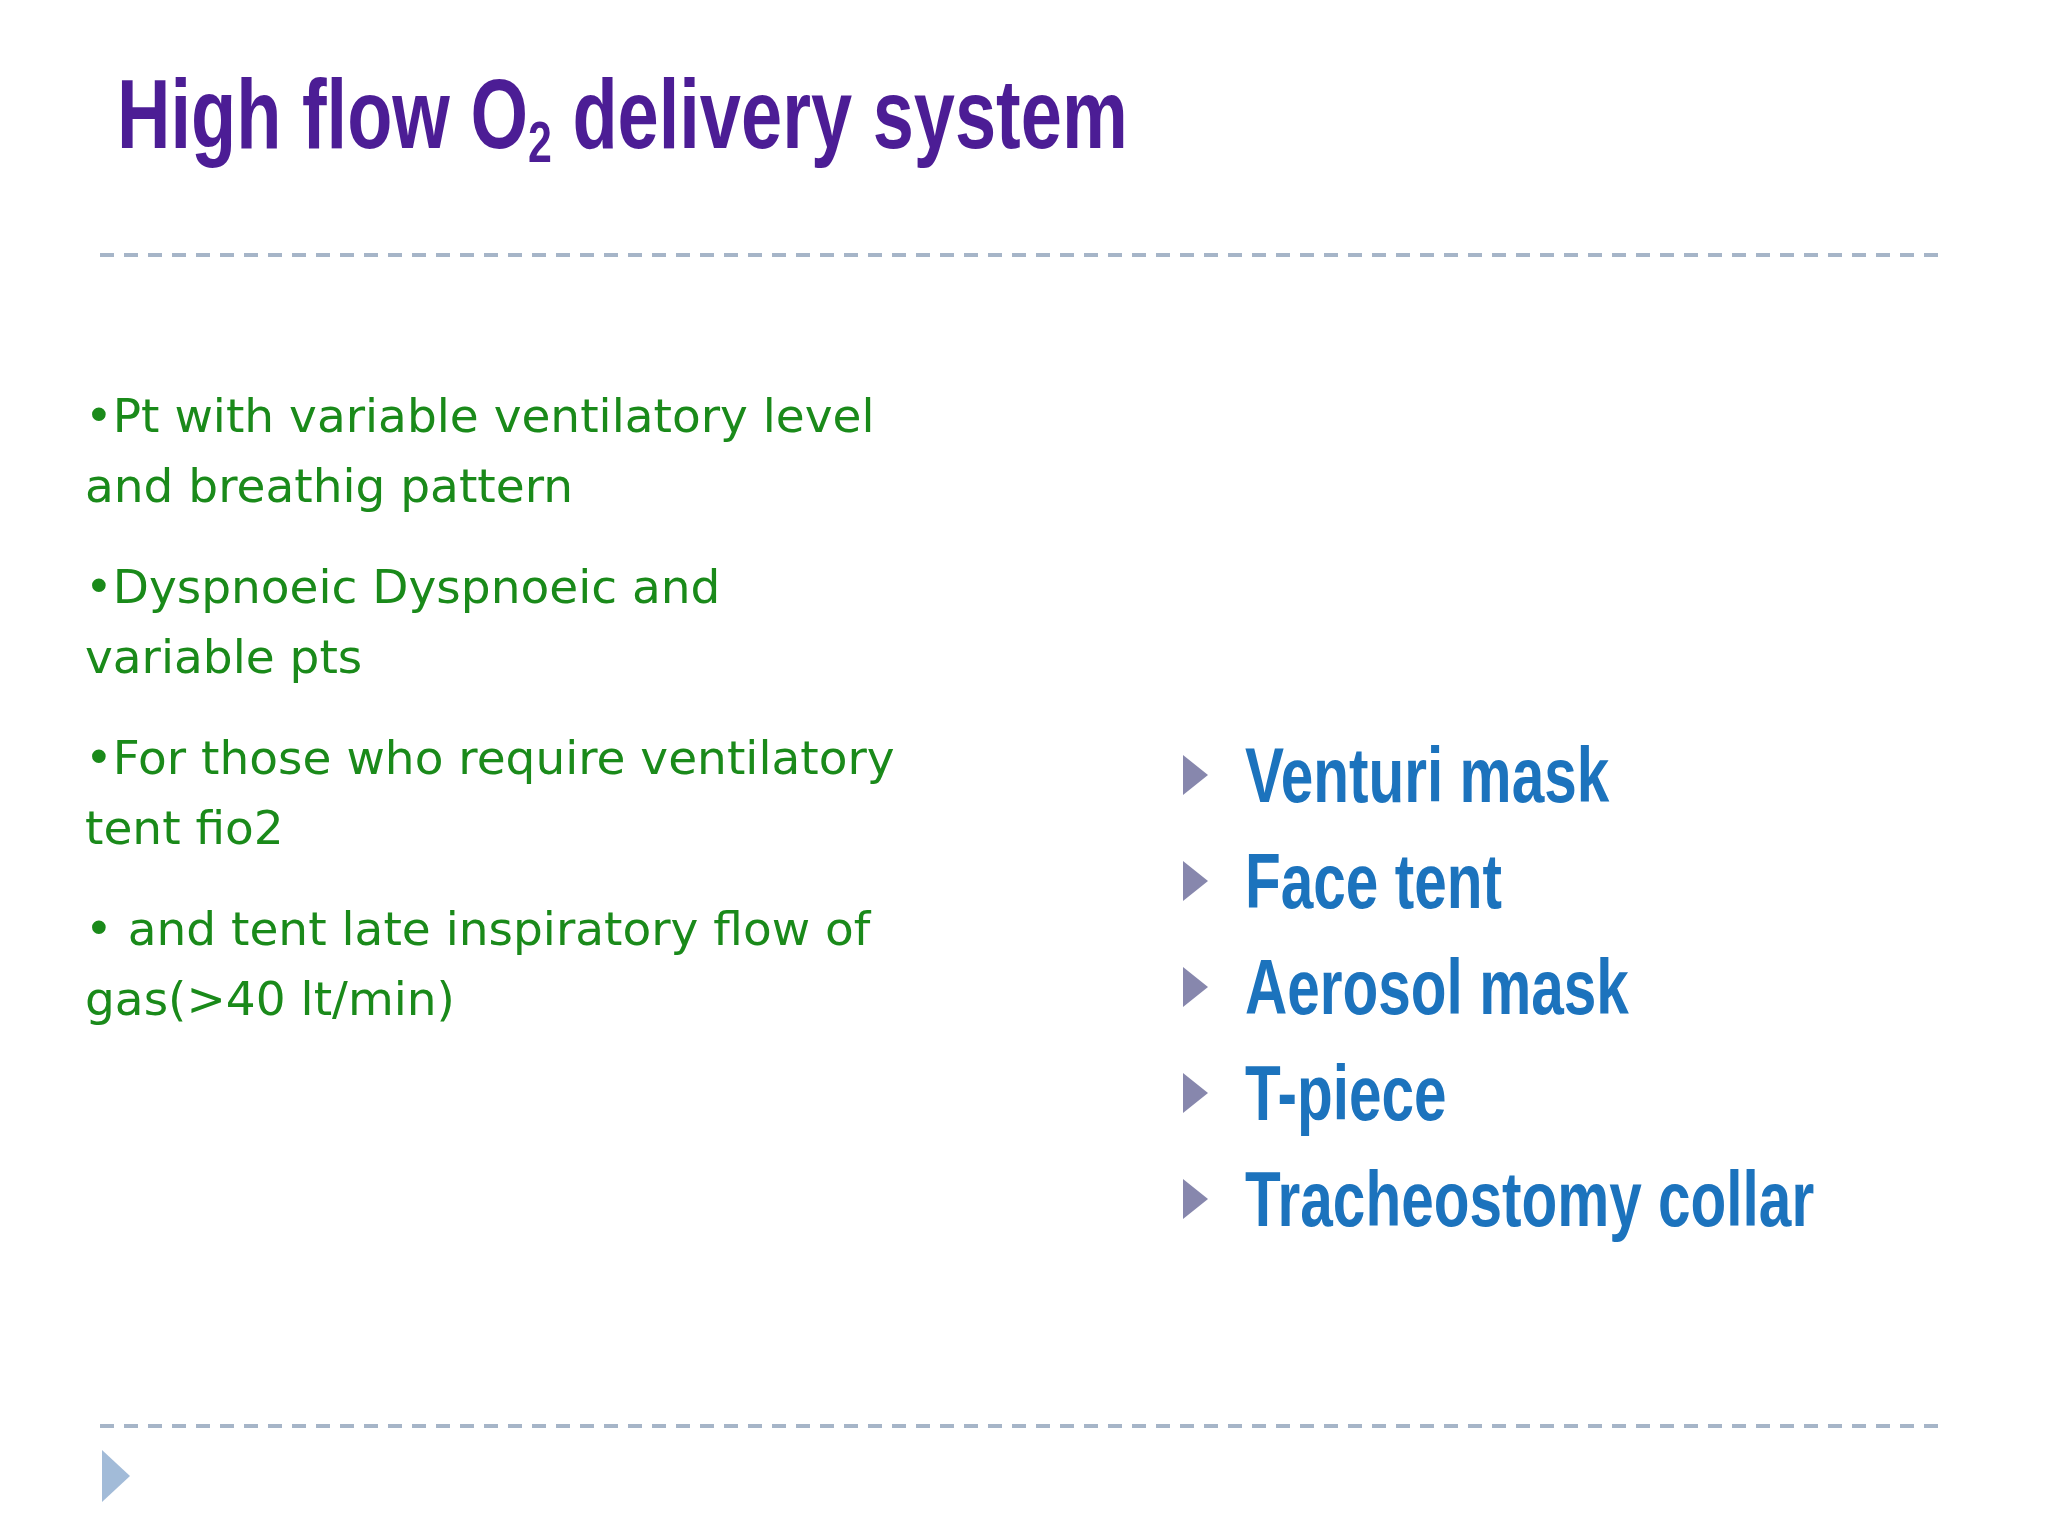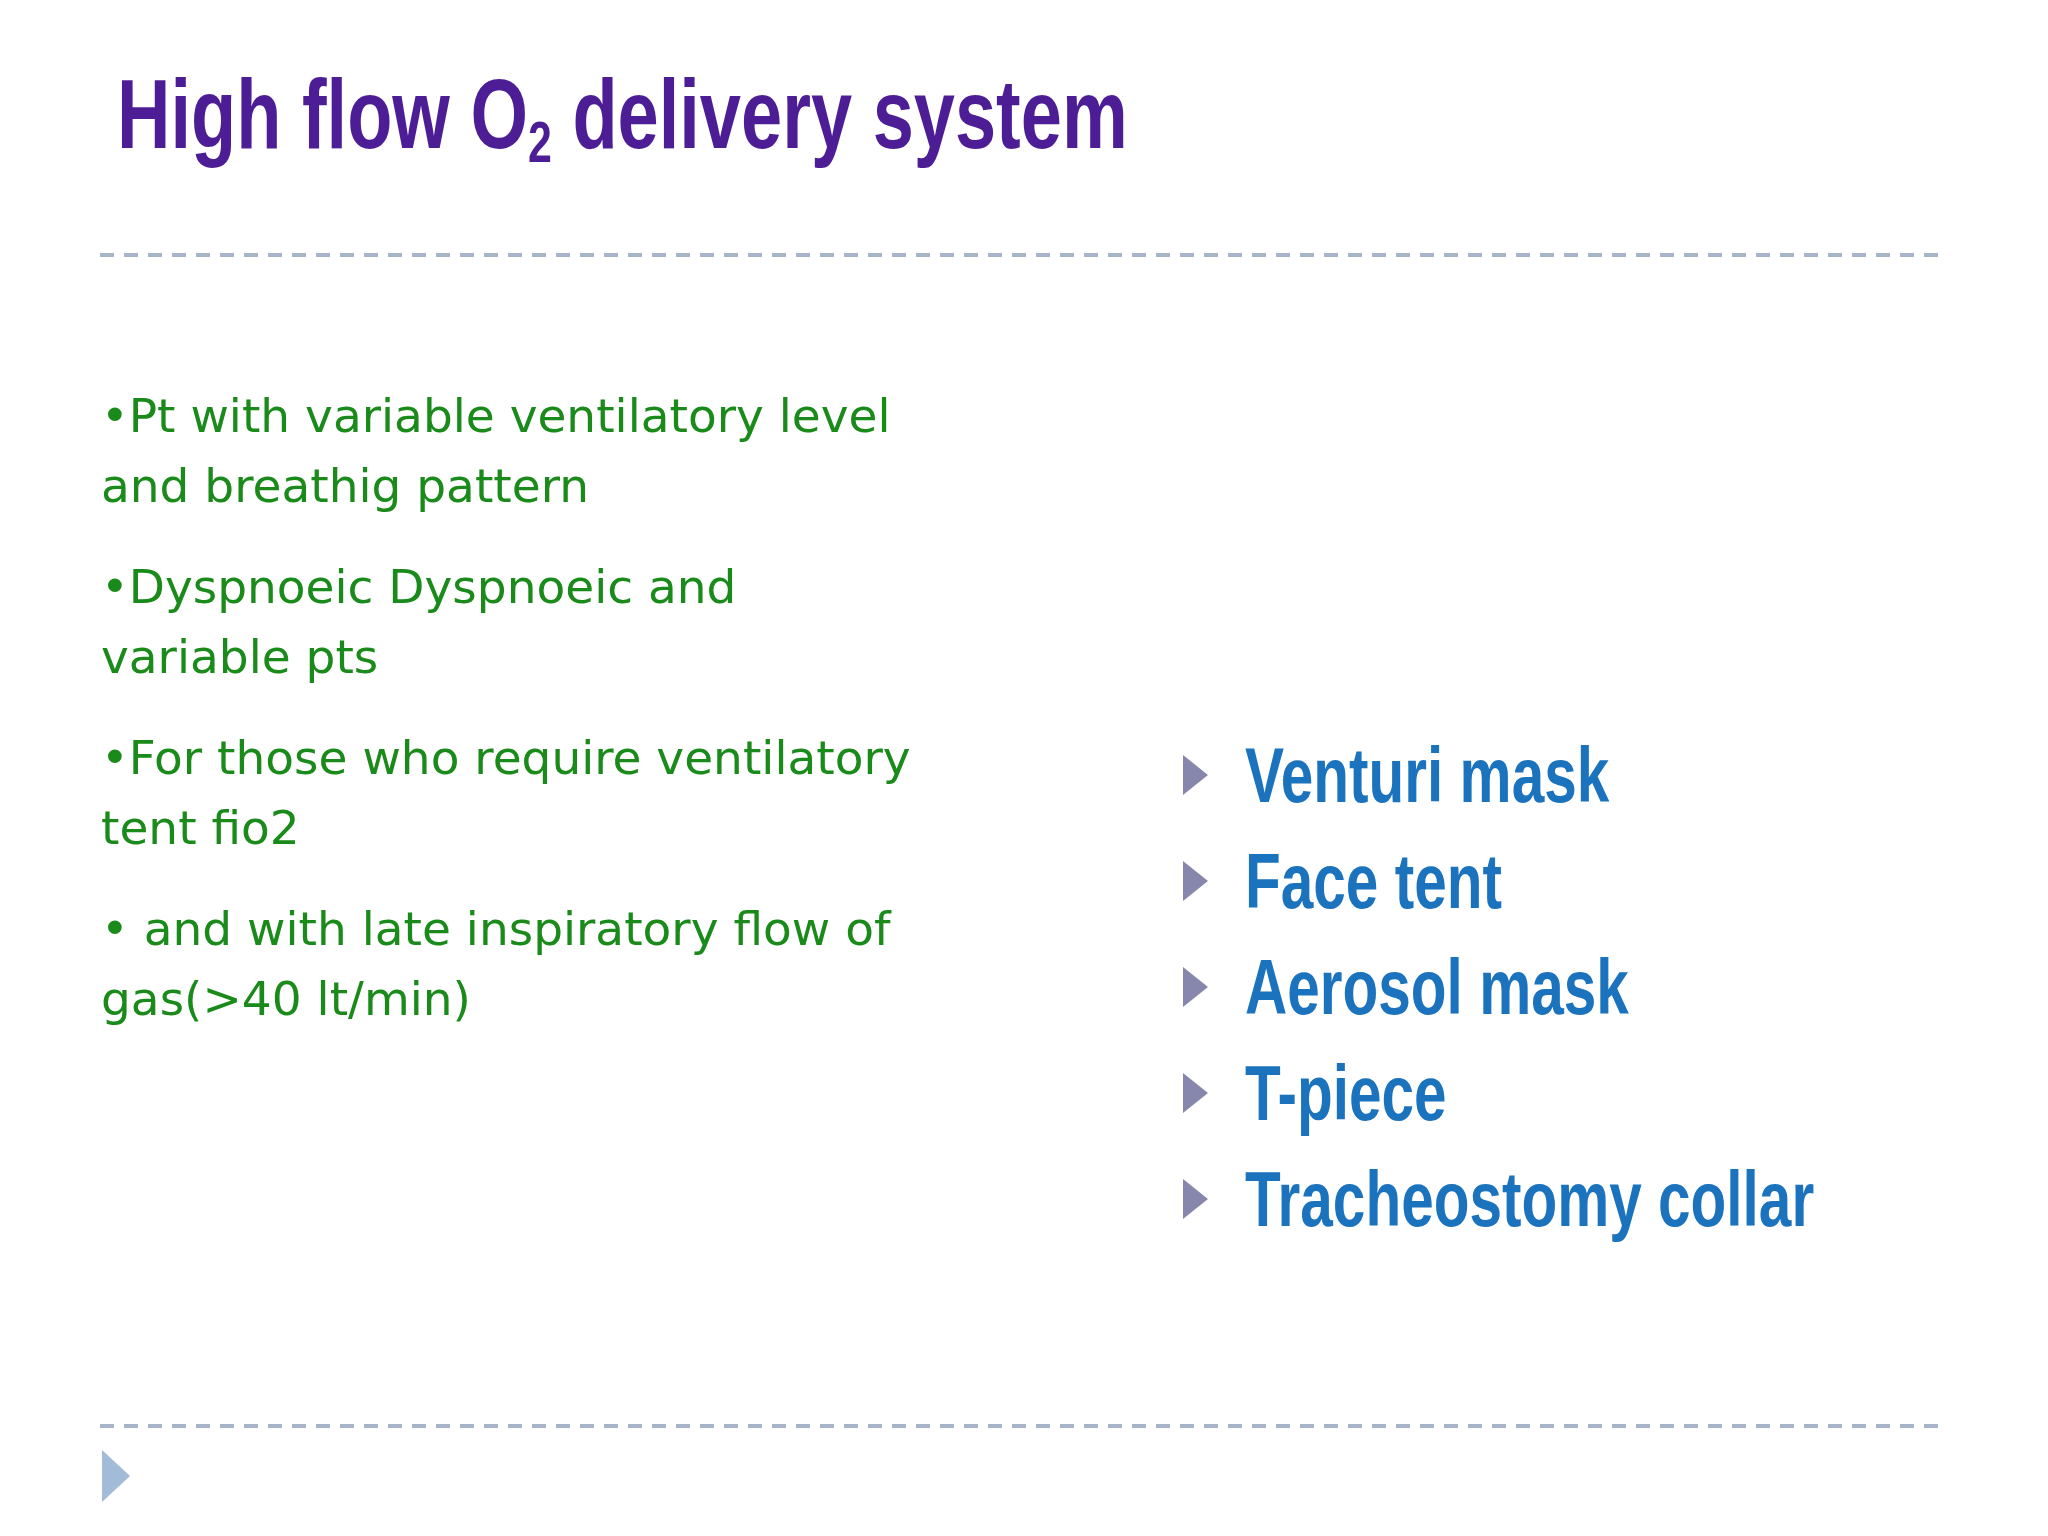--- a/index.html
+++ b/index.html
@@ -54,21 +54,21 @@
   .left-col {
     position: absolute;
     left: 85px;
     top: 381px;
     width: 980px;
     color: #1A8A1A;
     font-family: "DejaVu Sans", sans-serif;
     font-size: 47px;
     line-height: 70px;
   }
-  .g-item { margin: 0 0 31px 16px; }
+  .g-item { margin: 0 0 31px 0; }
   .g-line { display: block; white-space: nowrap; }
 
   
   .right-col {
     position: absolute;
     left: 1183px;
     top: 722px;
   }
   .b-item {
     display: flex;
@@ -125,21 +125,21 @@
     </p>
     <p class="g-item">
       <span class="g-line">•Dyspnoeic Dyspnoeic and</span>
       <span class="g-line">variable pts</span>
     </p>
     <p class="g-item">
       <span class="g-line">•For those who require ventilatory</span>
       <span class="g-line">tent fio2</span>
     </p>
     <p class="g-item">
-      <span class="g-line">• and with late inspiratory flow of</span>
+      <span class="g-line">• and tent late inspiratory flow of</span>
       <span class="g-line">gas(&gt;40 lt/min)</span>
     </p>
   </div>
 
   <div class="right-col">
     <div class="b-item">
       <span class="tri"></span>
       <span class="b-label">Venturi mask</span>
     </div>
     <div class="b-item">

